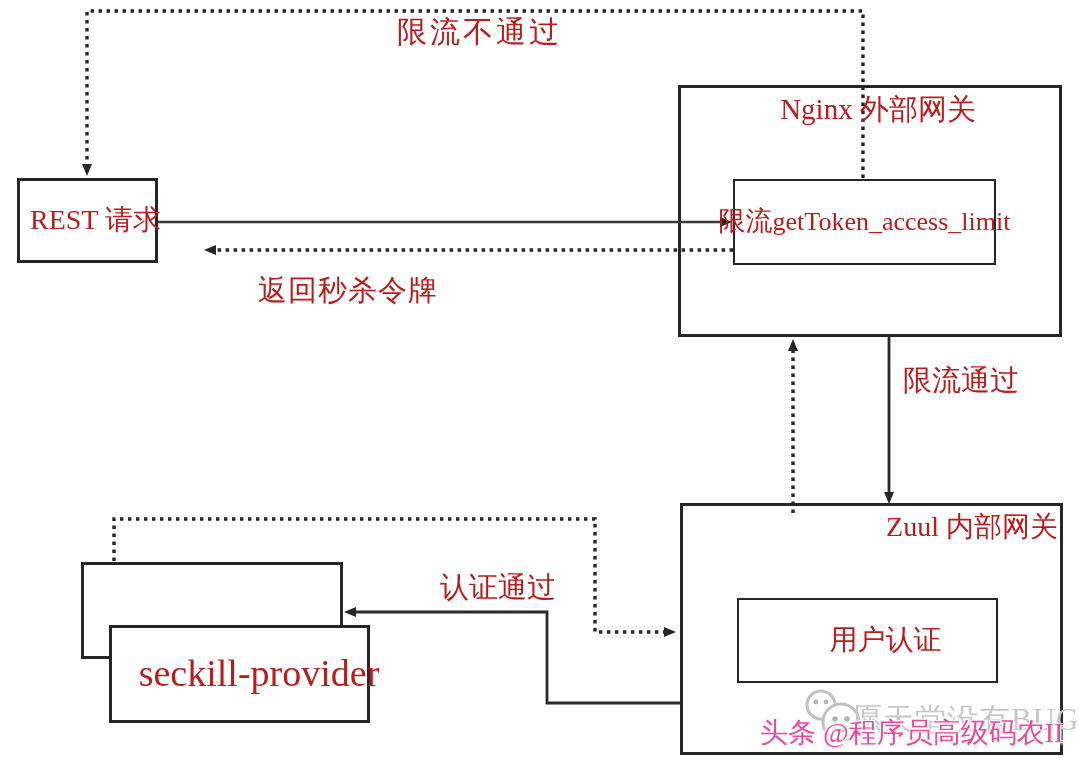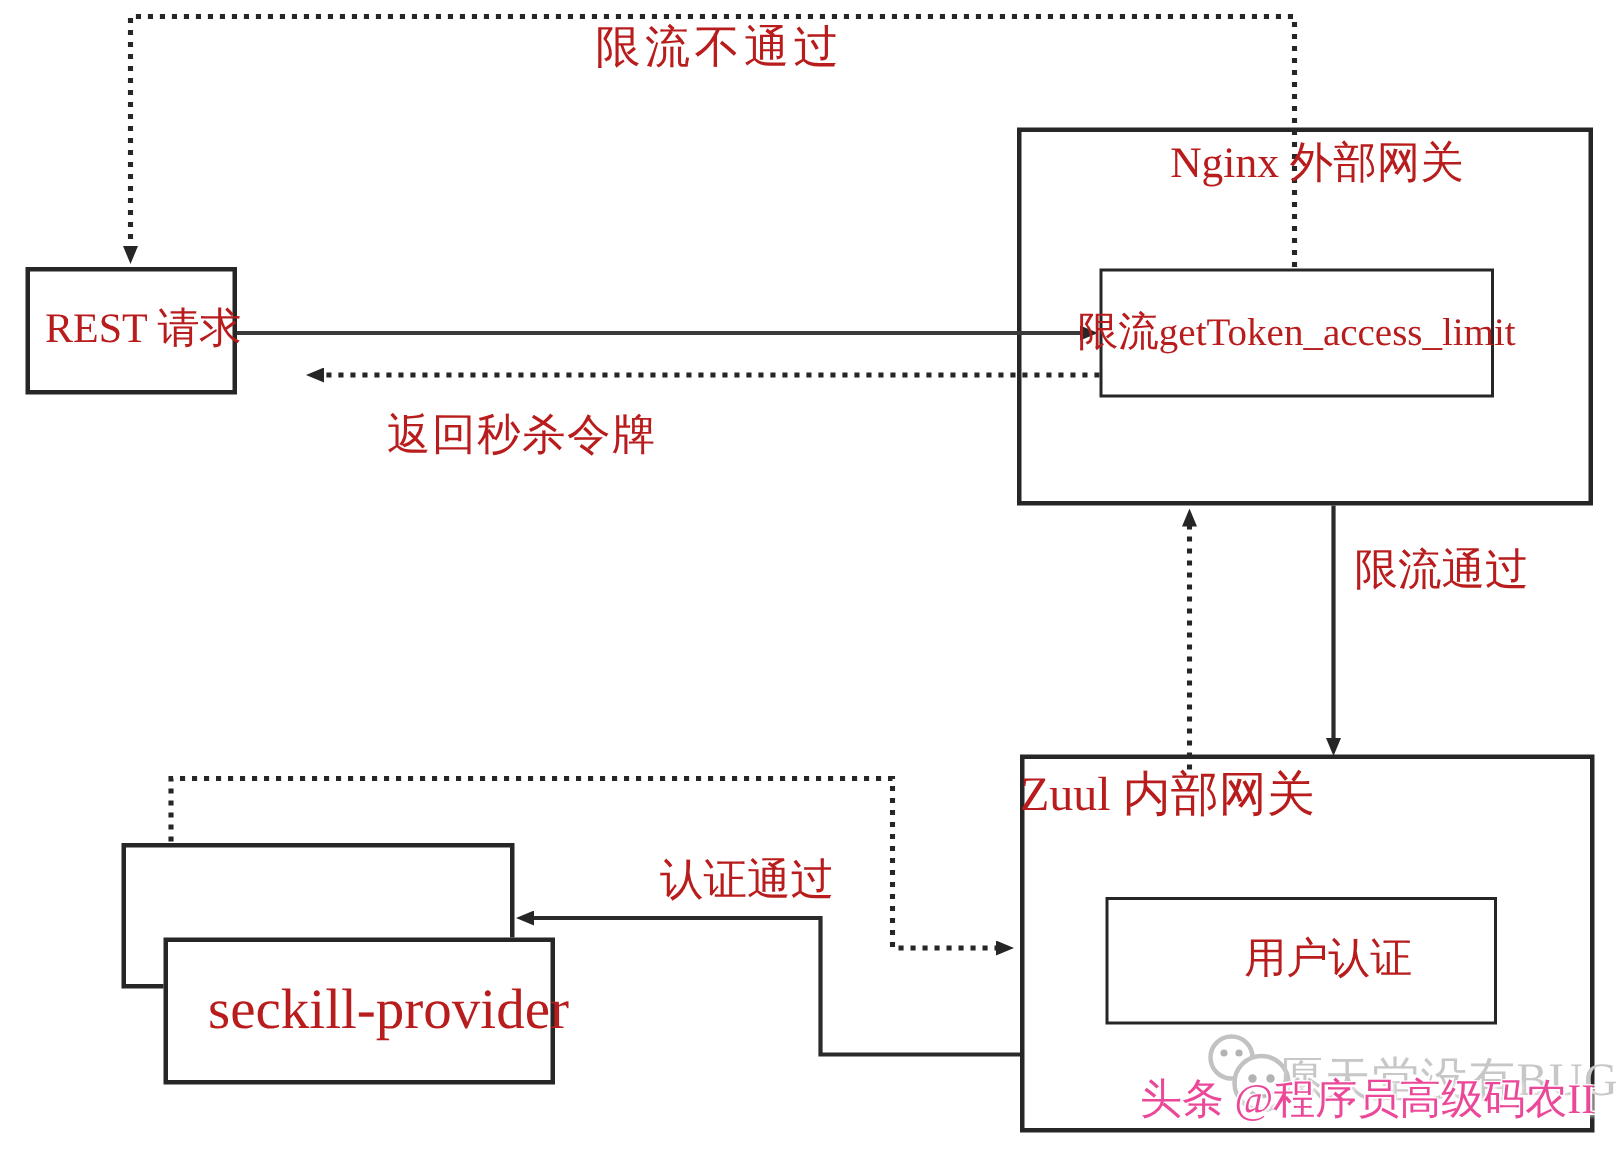--- a/index.html
+++ b/index.html
@@ -26,21 +26,21 @@
   #auth-box    { left:737px; top:598px; width:261px; height:85px;  border-width:2.5px;}
   #seckill-back  { left:81px;  top:562px; width:262px; height:97px; }
   #seckill-front { left:109px; top:625px; width:261px; height:98px; z-index:2; }
 
   
   #rest-label    { left:17px;  top:178px; width:157px; height:85px; font-size:28px; }
   #nginx-title   { left:700px; top:93px;  width:356px; text-align:center; font-size:29px; }
   #limit-text    { left:733px; top:181px; width:263px; height:82px; flex-direction:row; }
   #limit-line1   { font-size:27px; }
   #limit-line2   { font-size:26px; }
-  #zuul-title    { left:680px; top:511px; width:358px; text-align:left; font-size:32px; }
+  #zuul-title    { left:700px; top:511px; width:358px; text-align:right; font-size:28px; }
   #auth-label    { left:737px; top:598px; width:297px; height:85px; font-size:28px; }
   #seckill-label { left:109px; top:625px; width:300px; height:98px; font-size:38px; z-index:3; }
 
   #url-label       { left:185px; top:187px; width:482px; text-align:center;
                      font-size:24px; font-weight:600; letter-spacing:0.2px; }
   #fail-label      { left:397px; top:15px;  font-size:30px; letter-spacing:3px; }
   #return-label    { left:258px; top:274px; font-size:29px; letter-spacing:1px; }
   #pass-label      { left:903px; top:364px; font-size:29px; }
   #auth-pass-label { left:440px; top:571px; font-size:29px; }
 

